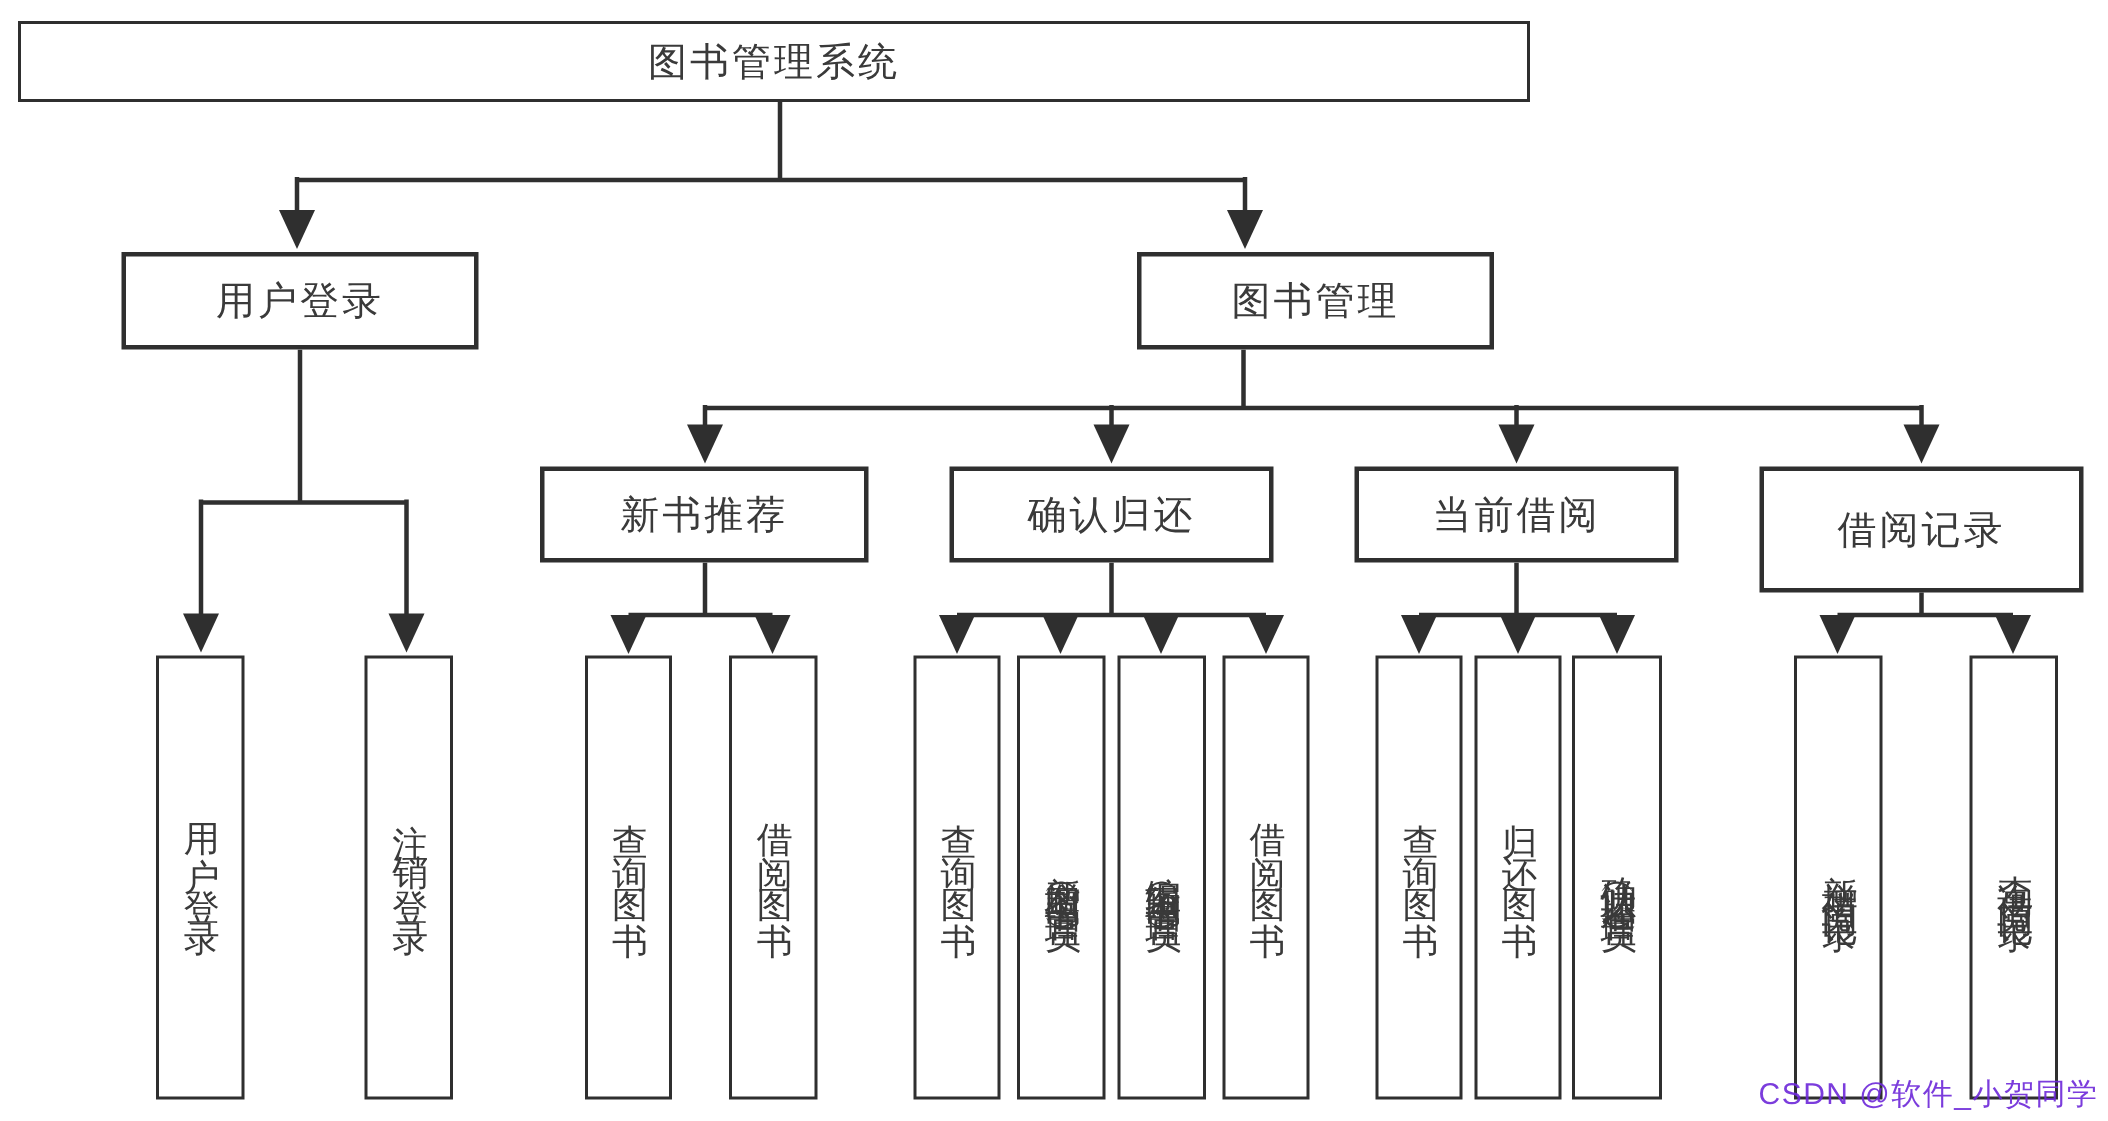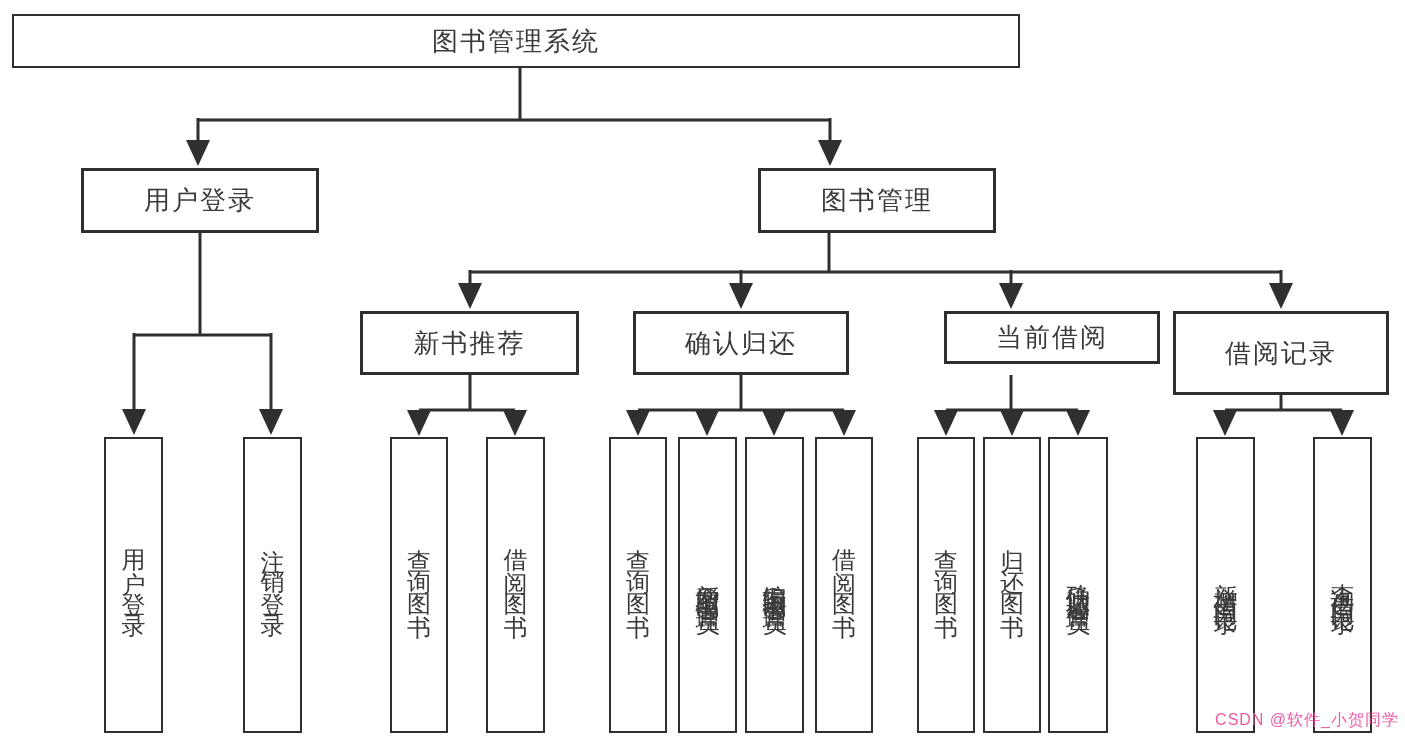--- a/index.html
+++ b/index.html
@@ -54,23 +54,23 @@
     line-height: 1;
     white-space: nowrap;
     color: #3a3a3a;
   }
   .leaf.short .vlabel  { letter-spacing: 22px; transform: translateY(-11px); }
   .leaf.medium .vlabel { letter-spacing: 6px;  transform: translateY(-3px); }
   .leaf.long .vlabel   { letter-spacing: 4px;  transform: translateY(-2px); }
   #watermark {
     position: absolute;
     right: 6px;
-    bottom: 16px;
-    font-size: 16px;
-    color: #ec4899;
+    bottom: 4px;
+    font-size: 20px;
+    color: #6d28d9;
     opacity: 0.9;
     z-index: 3;
     letter-spacing: 1px;
     white-space: nowrap;
   }
 </style>
 </head>
 <body>
 
 <div id="canvas">
@@ -132,21 +132,21 @@
   <div class="node" style="left:710px; top:168px; width:238px; height:65px;margin-left:48px;">
     <span class="hlabel">图书管理</span>
   </div>
 
   <div class="node" style="left:360px; top:311px; width:219px; height:64px;">
     <span class="hlabel">新书推荐</span>
   </div>
   <div class="node" style="left:633px; top:311px; width:216px; height:64px;">
     <span class="hlabel">确认归还</span>
   </div>
-  <div class="node" style="left:944px; top:311px; width:216px; height:53px;justify-content:center;">
+  <div class="node" style="left:903px; top:311px; width:216px; height:64px;justify-content:center;">
     <span class="hlabel">当前借阅</span>
   </div>
   <div class="node" style="left:1173px; top:311px; width:216px; height:84px;">
     <span class="hlabel">借阅记录</span>
   </div>
 
   <div class="leaf short" style="left:104px; width:59px;">
     <span class="vlabel">用户登录</span>
   </div>
   <div class="leaf short" style="left:243px; width:59px;">

